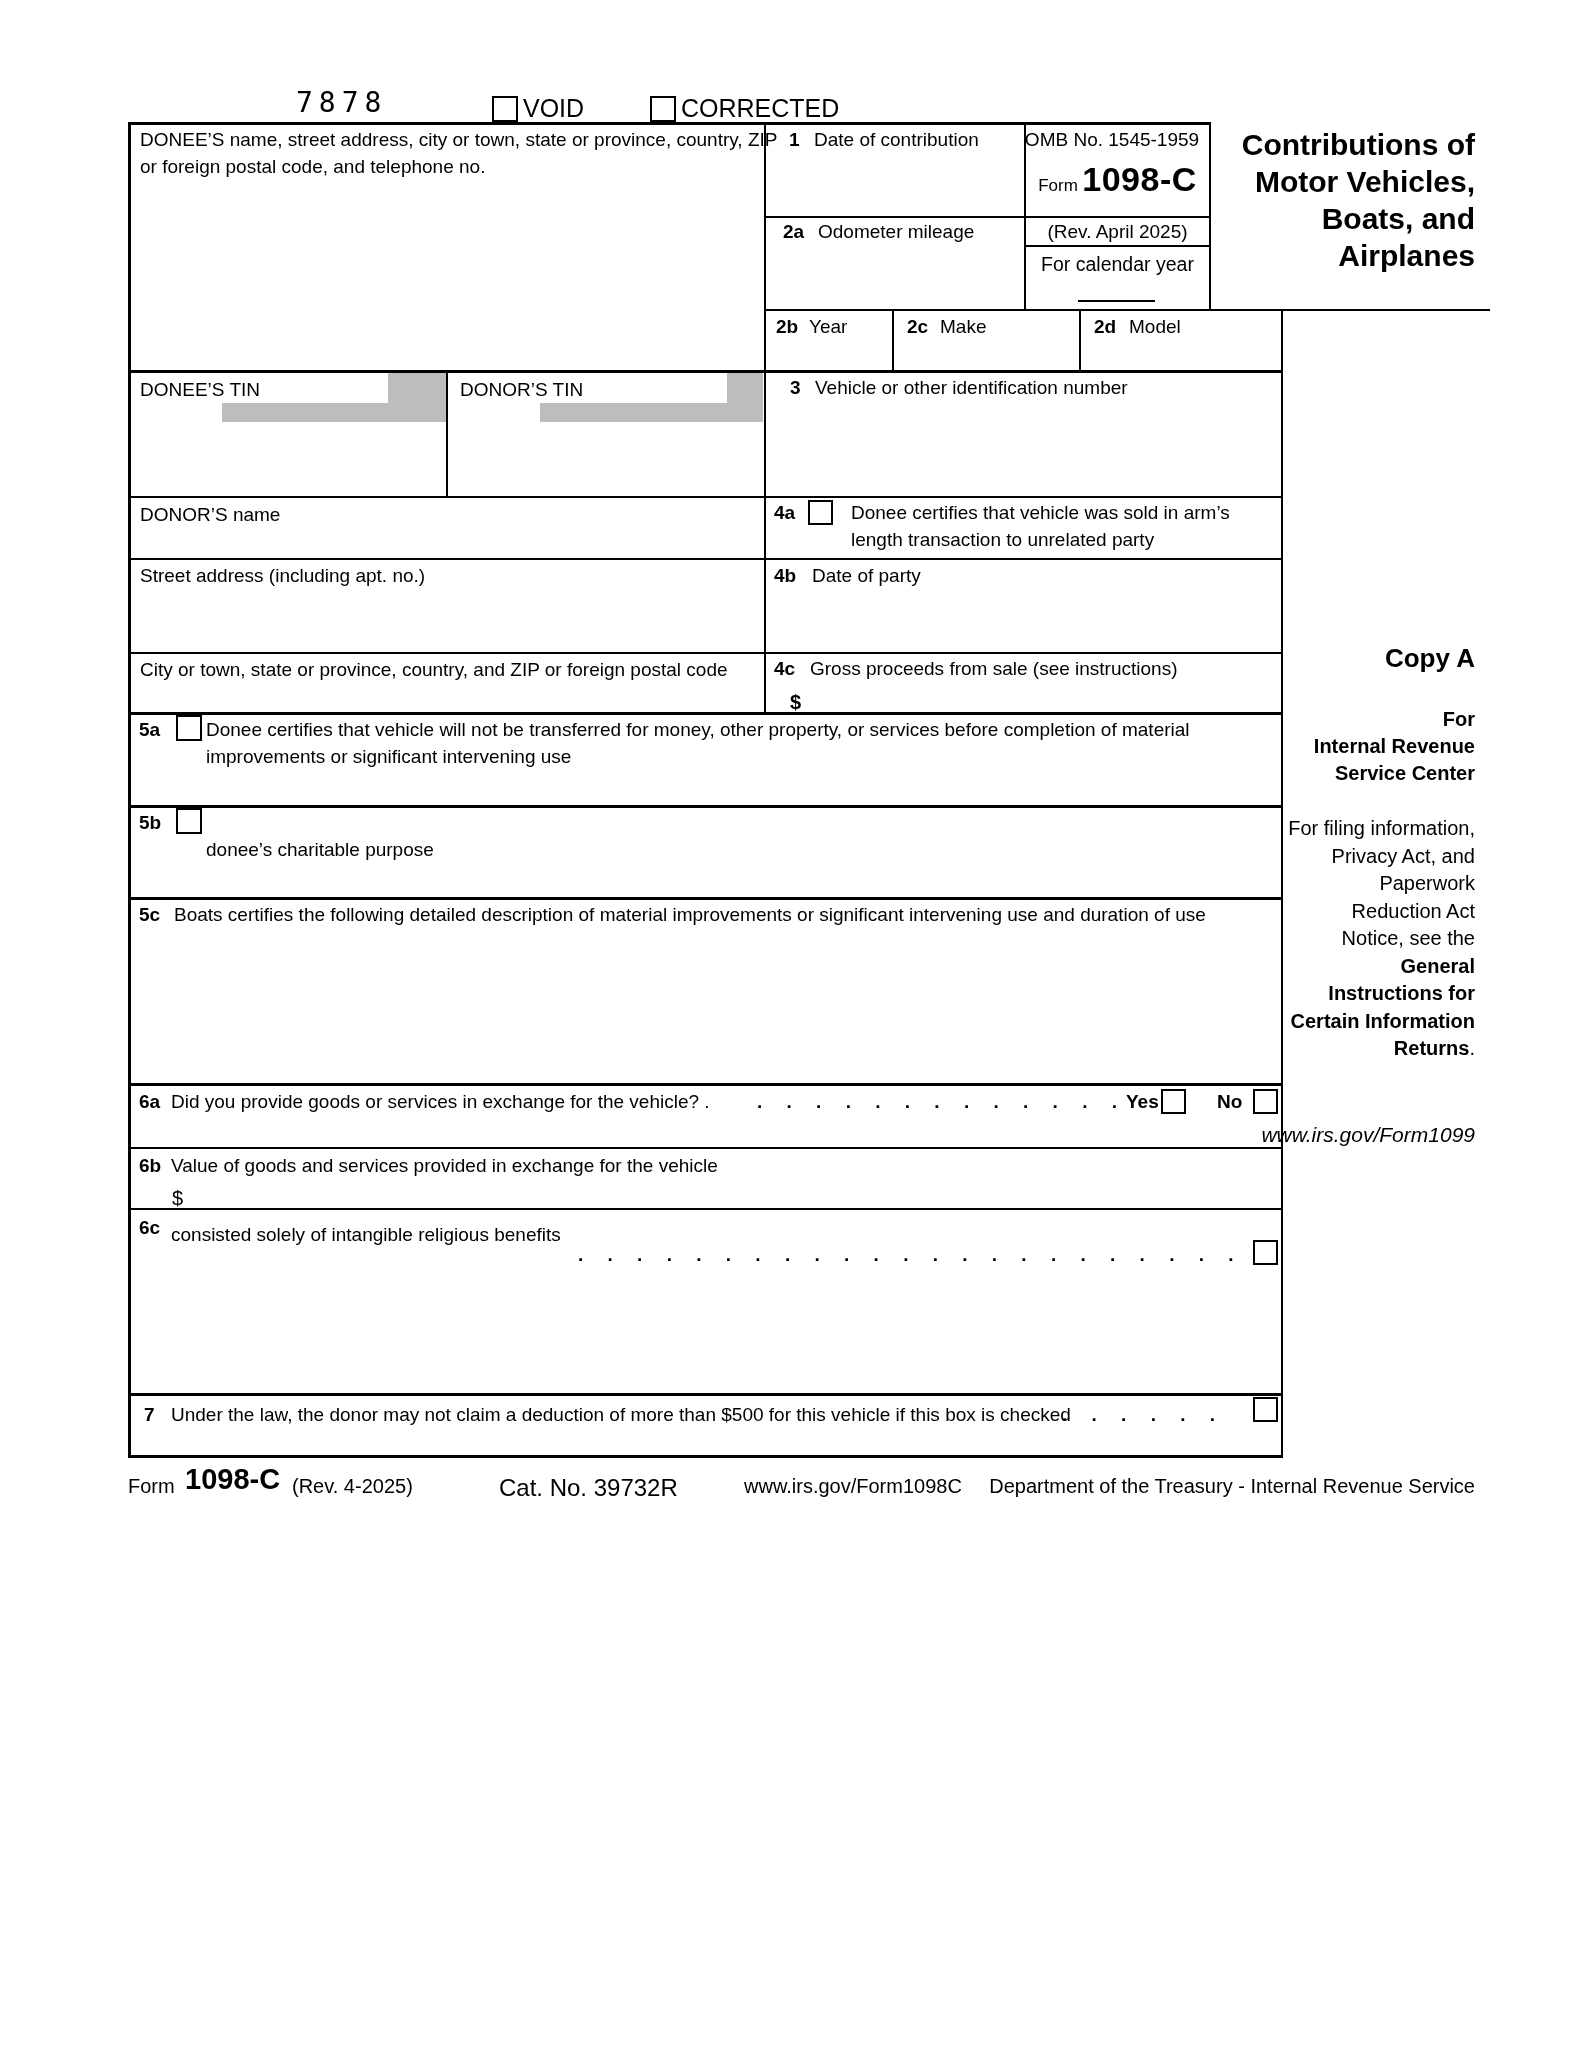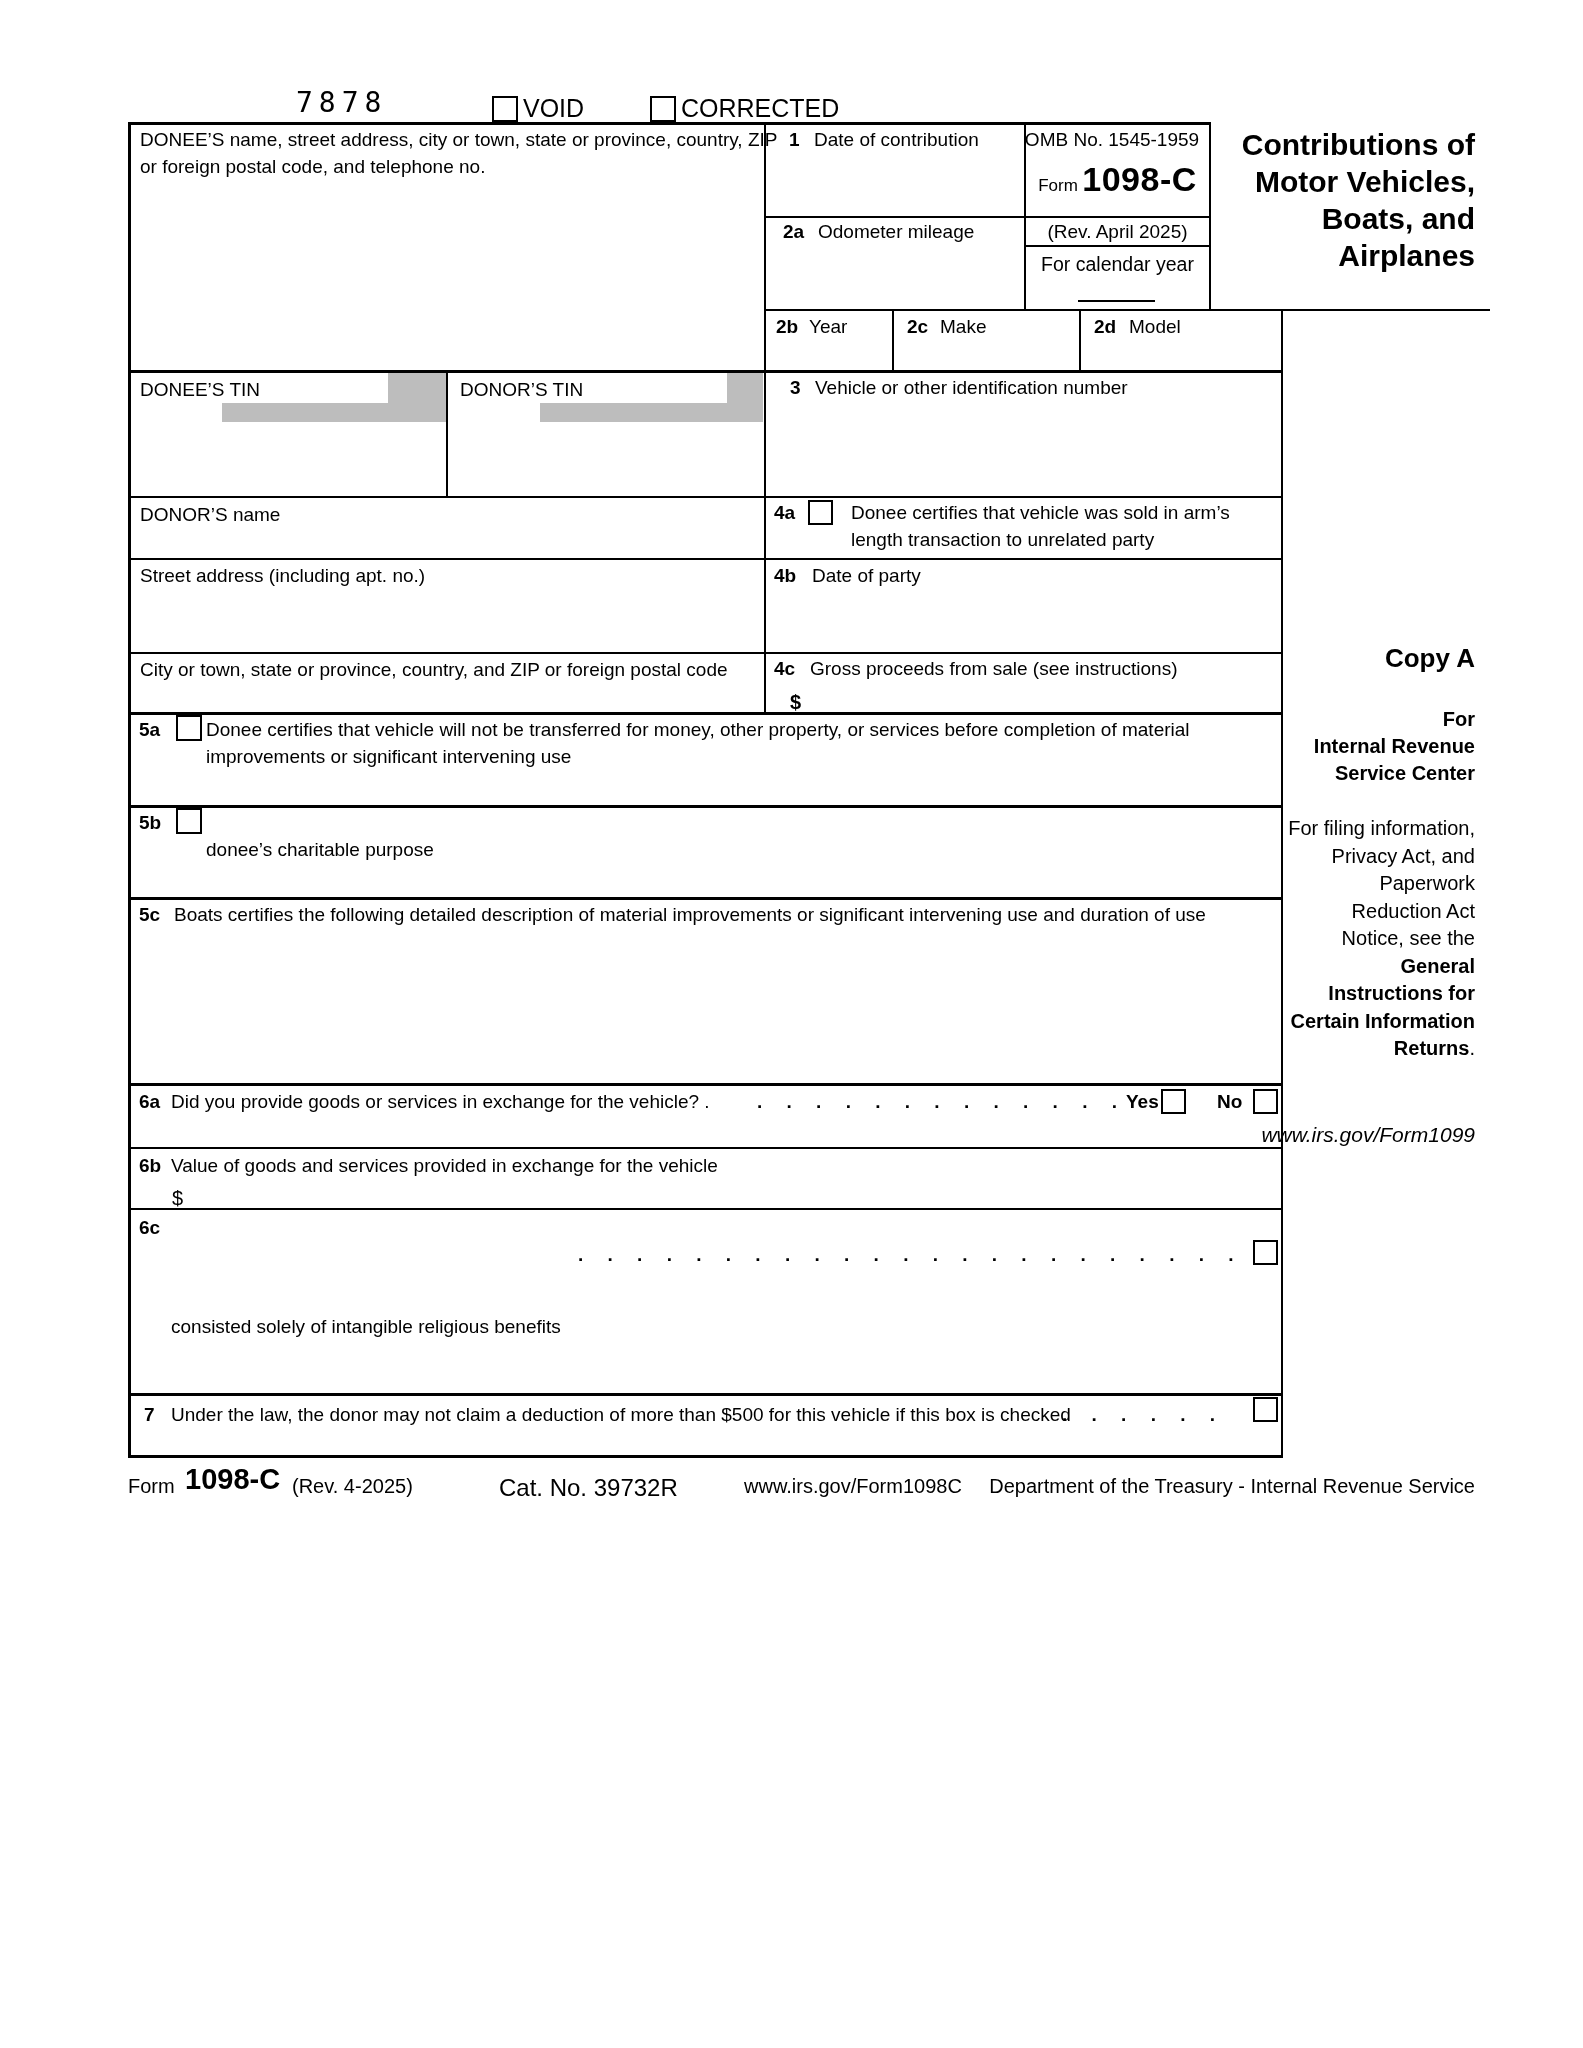--- a/index.html
+++ b/index.html
@@ -129,21 +129,21 @@
   <div class="t b" style="left:1126px; top:1091px;">Yes</div>
   <div class="cb" style="left:1161px; top:1089px; width:21px; height:21px;"></div>
   <div class="t b" style="left:1217px; top:1091px;">No</div>
   <div class="cb" style="left:1253px; top:1089px; width:21px; height:21px;"></div>
 
   <div class="t b" style="left:139px; top:1155px;">6b</div>
   <div class="t" style="left:171px; top:1155px;">Value of goods and services provided in exchange for the vehicle</div>
   <div class="t" style="left:172px; top:1186px; font-size:20px;">$</div>
 
   <div class="t b" style="left:139px; top:1217px;">6c</div>
-  <div class="t" style="left:171px; top:1316px;">consisted solely of intangible religious benefits</div>
+  <div class="t" style="left:171px; top:1224px;">consisted solely of intangible religious benefits</div>
   <div class="leader" style="left:578px; top:1244px; width:662px;">. . . . . . . . . . . . . . . . . . . . . . . .</div>
   <div class="cb" style="left:1253px; top:1240px; width:21px; height:21px;"></div>
 
   <div class="t b" style="left:144px; top:1404px;">7</div>
   <div class="t" style="left:171px; top:1404px;">Under the law, the donor may not claim a deduction of more than $500 for this vehicle if this box is checked</div>
   <div class="leader" style="left:1062px; top:1404px; width:178px;">. . . . . . . .</div>
   <div class="cb" style="left:1253px; top:1397px; width:21px; height:21px;"></div>
 
   <div class="t b" style="right:108px; top:643px; font-size:26px;">Copy A</div>
   <div class="t b right-col" style="right:108px; top:707px; font-size:20px;">For</div>

